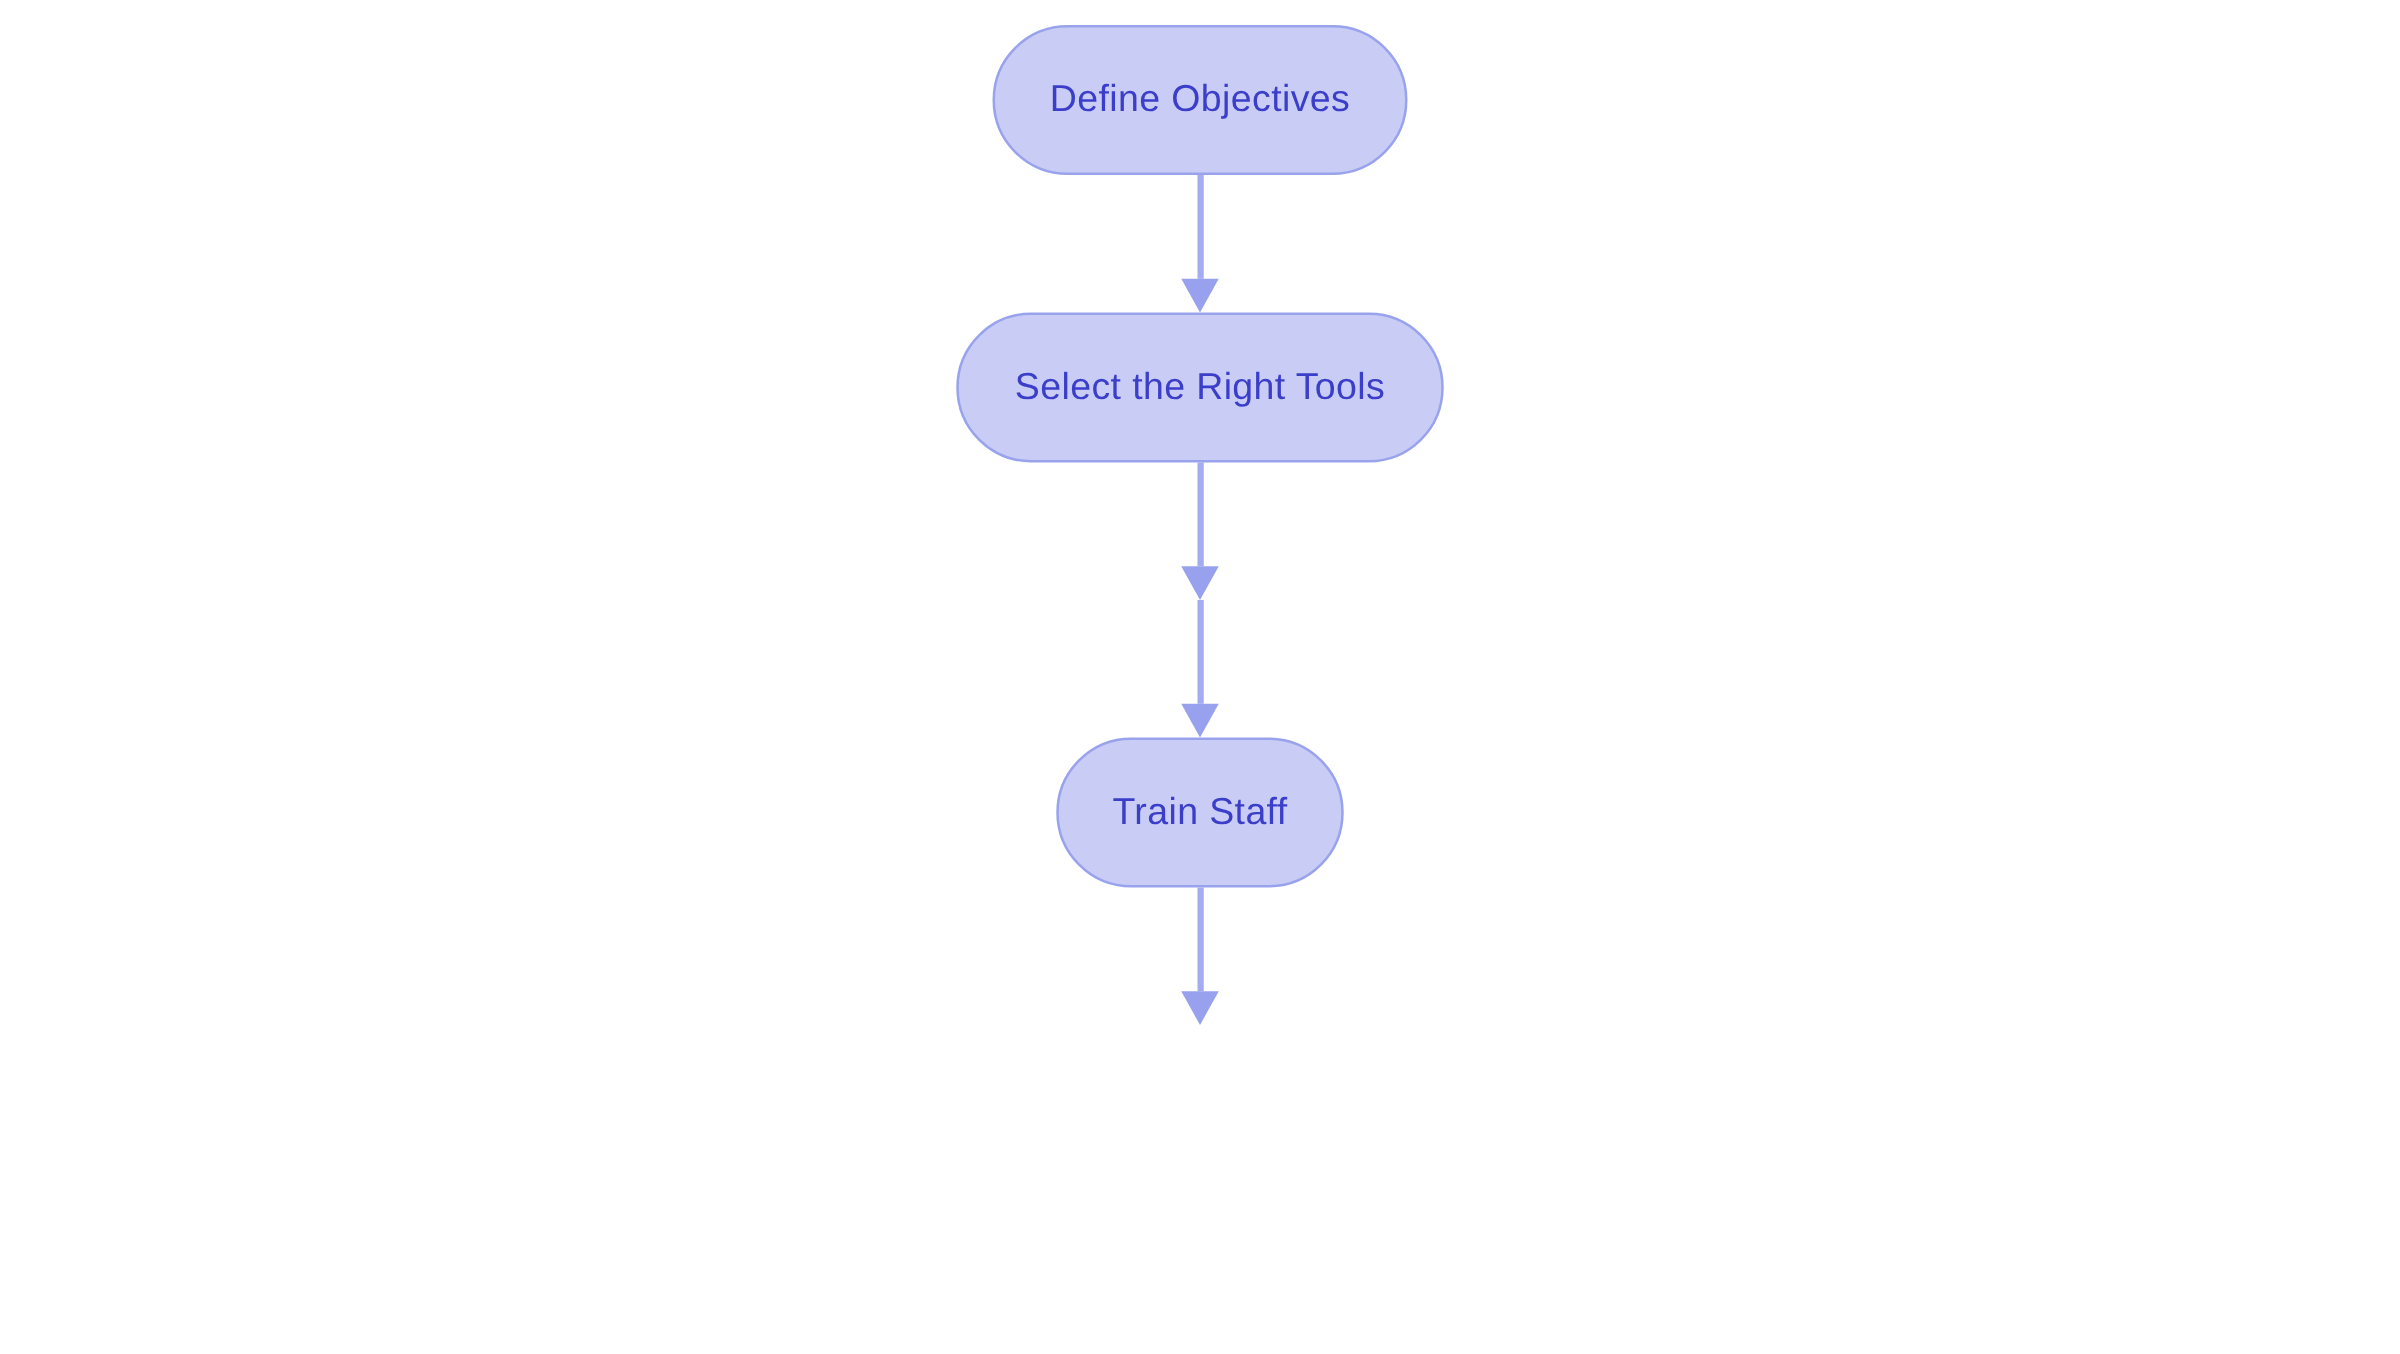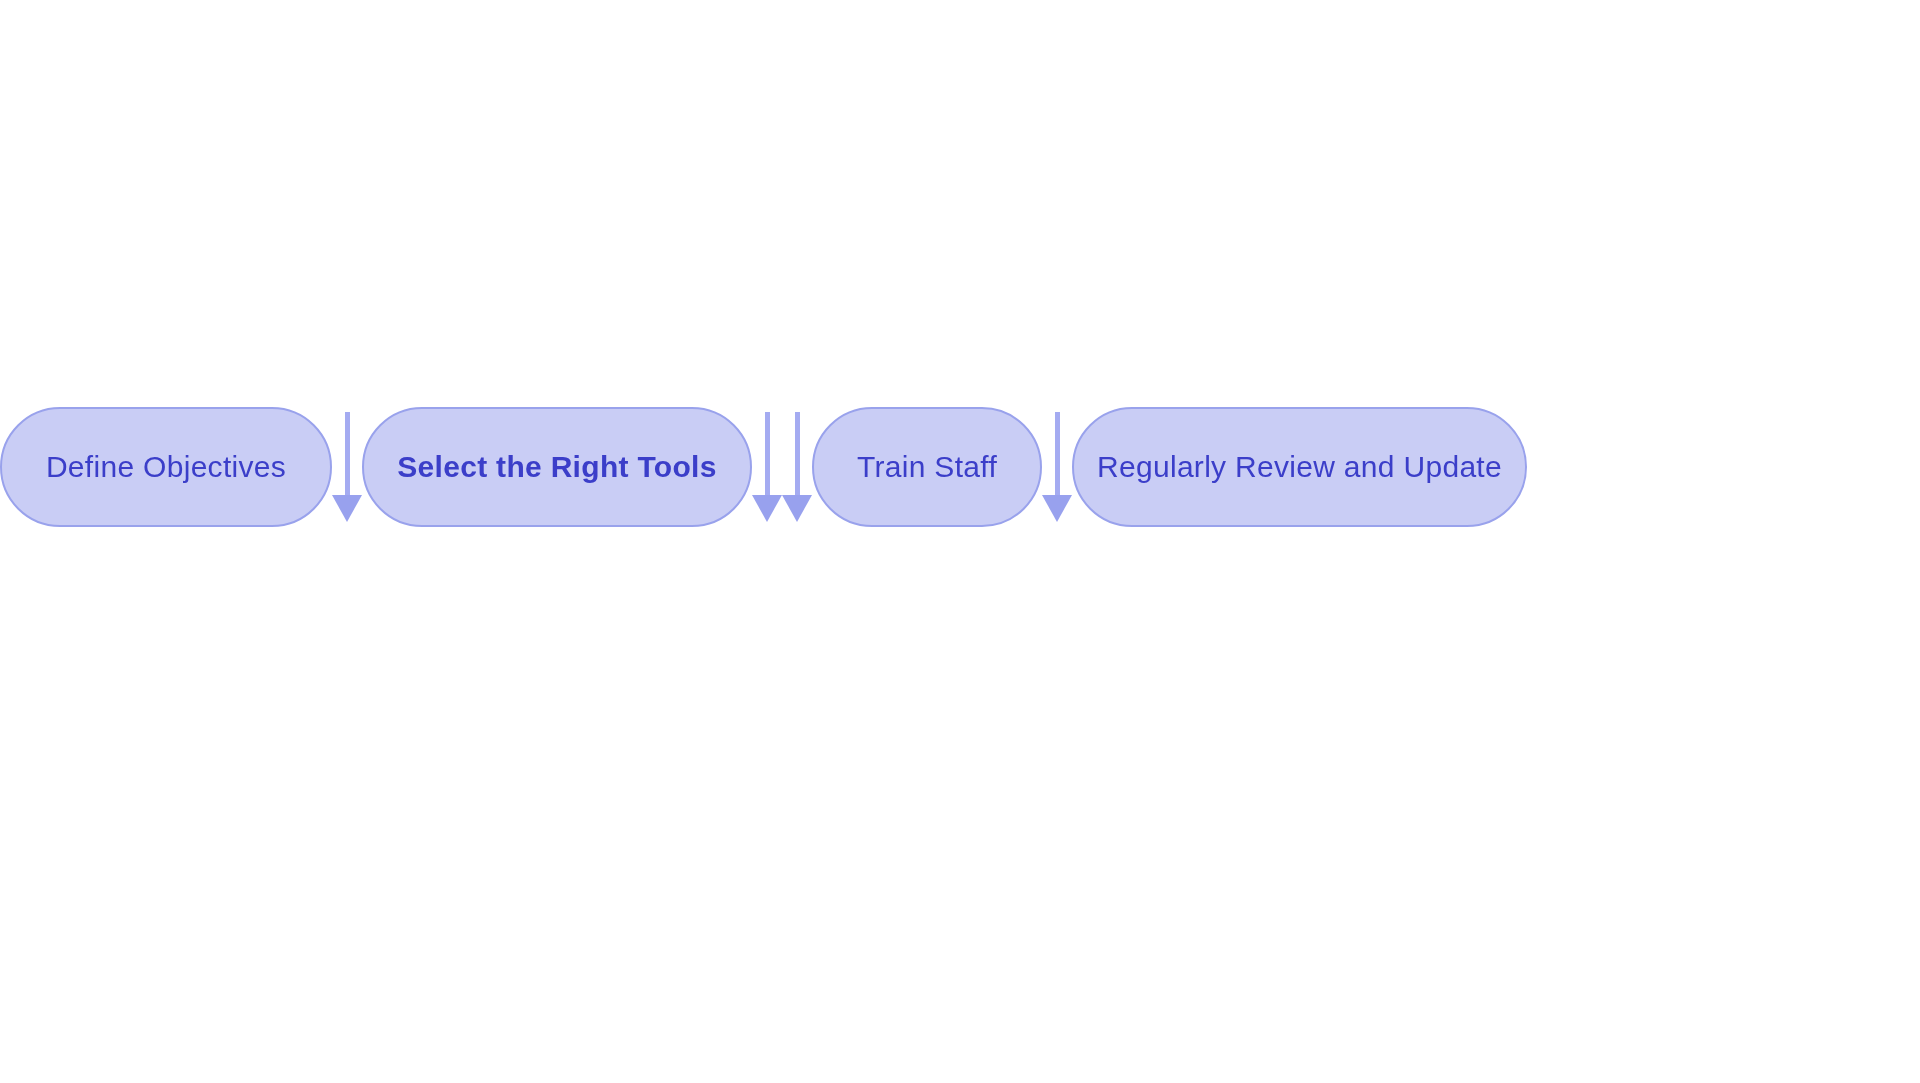--- a/index.html
+++ b/index.html
@@ -16,40 +16,40 @@
     height: 1083px;
     background: var(--bg);
     overflow: hidden;
     font-family: "Liberation Sans", "DejaVu Sans", sans-serif;
   }
   .canvas {
     width: 1920px;
     height: 913px;
     padding-top: 20px;
     display: flex;
-    flex-direction: row;
+    flex-direction: column;
     align-items: center;
     background: var(--bg);
   }
   .node {
     height: 120px;
     border-radius: 60px;
     background: var(--node-fill);
     border: 2px solid var(--node-border);
     color: var(--node-text);
     font-size: 30px;
     letter-spacing: 0.3px;
     display: flex;
     align-items: center;
     justify-content: center;
     white-space: nowrap;
     flex: 0 0 auto;
   }
   .node--0 { width: 332px; }
-  .node--1 { width: 390px; font-weight: bold; }
+  .node--1 { width: 390px; }
   .node--2 { width: 363px; }
   .node--3 { width: 230px; text-align: right; }
   .node--4 { width: 455px; }
   .arrow {
     height: 110px;
     flex: 0 0 auto;
     display: flex;
     flex-direction: column;
     align-items: center;
   }
@@ -97,17 +97,14 @@
 
   <div class="node node--3">
     <span>Train Staff</span>
   </div>
 
   <div class="arrow">
     <div class="arrow__stem"></div>
     <div class="arrow__head"></div>
   </div>
 
-  <div class="node node--4">
-    <span>Regularly Review and Update</span>
-  </div>
 
 </div>
 
 </body></html>

